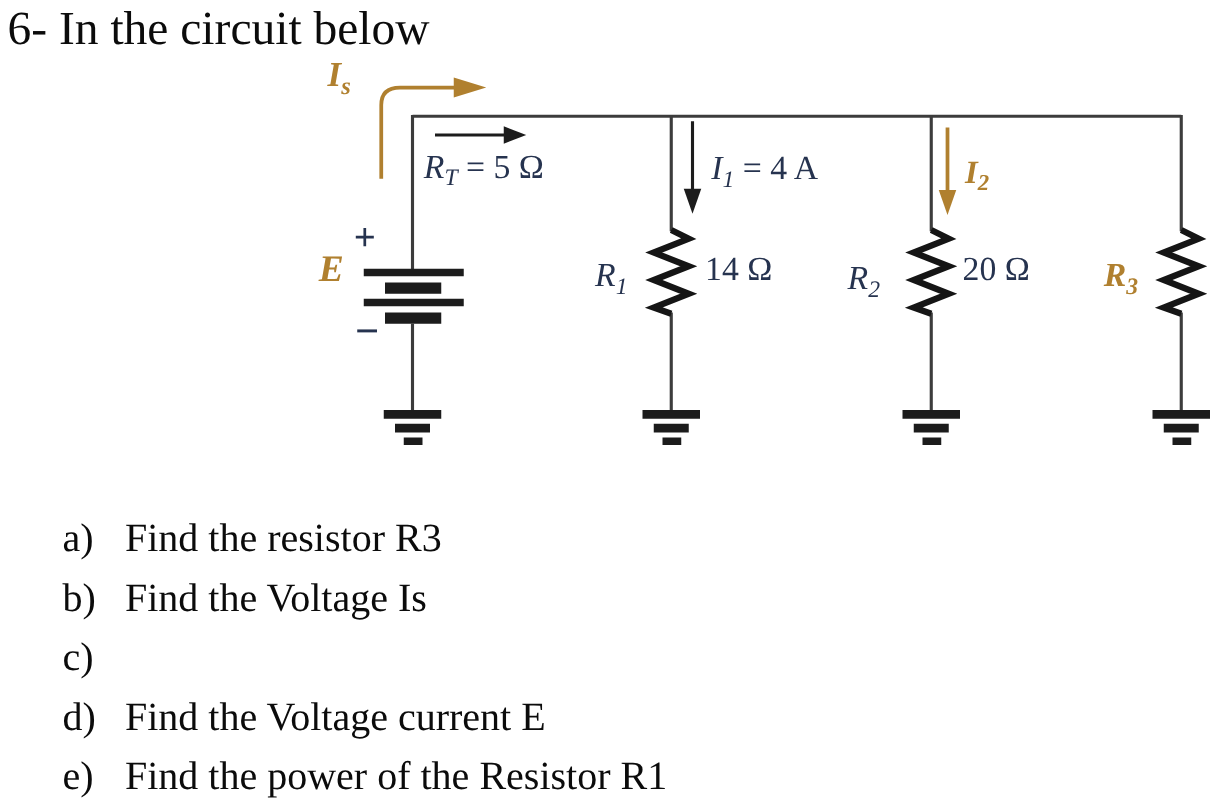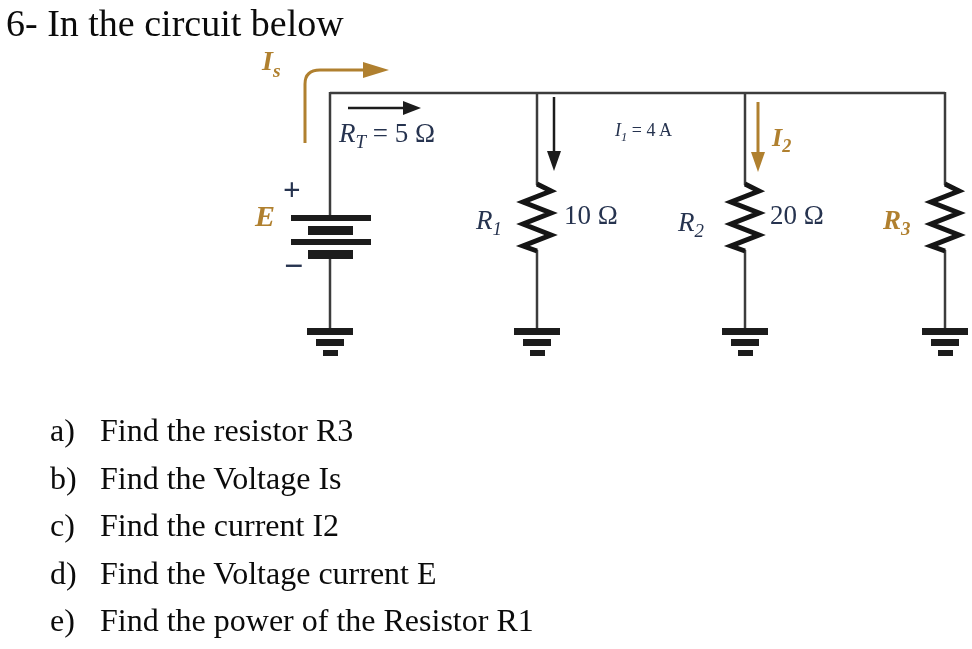--- a/index.html
+++ b/index.html
@@ -18,21 +18,21 @@
   svg.circuit{position:absolute;left:0;top:0;width:972px;height:649px;}
 
   .lbl{position:absolute;white-space:nowrap;line-height:1;}
   .lbl sub{font-size:70%;line-height:0;}
   .navy{color:#26334f;}
   .orange{color:#b0802f;}
   .ital{font-style:italic;}
 
   .lbl-is{left:262px;top:47px;font-size:28px;font-weight:700;font-style:italic;font-family:Liberation Serif, serif;}
   .lbl-rt{left:339px;top:120px;font-size:27px;}
-  .lbl-i1{left:569px;top:121px;font-size:18px;margin-left:46px;}
+  .lbl-i1{left:569px;top:121px;font-size:27px;}
   .lbl-i2{left:772px;top:125px;font-size:26px;font-weight:600;font-style:italic;}
   .lbl-r1{left:476px;top:207px;font-size:27px;}
   .lbl-10{left:564px;top:202px;font-size:27px;}
   .lbl-r2{left:678px;top:209px;font-size:27px;}
   .lbl-20{left:770px;top:202px;font-size:27px;text-align:right;}
   .lbl-r3{left:883px;top:207px;font-size:27px;font-weight:600;}
   .lbl-e{left:255px;top:201px;font-size:30px;font-weight:700;font-style:italic;}
   .lbl-plus{left:283px;top:174px;font-size:31px;font-weight:600;}
   .lbl-minus{left:284px;top:249px;font-size:34px;font-weight:600;}
 
@@ -121,39 +121,38 @@
 
   <div class="lbl lbl-i1 navy"><span class="ital">I</span><sub class="ital">1</sub><span> = 4 A</span></div>
 
   <div class="lbl lbl-i2 orange"><span>I</span><sub>2</sub></div>
 
   <div class="lbl lbl-e orange"><span>E</span></div>
   <div class="lbl lbl-plus navy"><span>+</span></div>
   <div class="lbl lbl-minus navy"><span>−</span></div>
 
   <div class="lbl lbl-r1 navy ital"><span>R</span><sub>1</sub></div>
-  <div class="lbl lbl-10 navy"><span>10 Ω</span></div>
+  <div class="lbl lbl-10 navy"><span>14 Ω</span></div>
 
   <div class="lbl lbl-r2 navy ital"><span>R</span><sub>2</sub></div>
   <div class="lbl lbl-20 navy"><span>20 Ω</span></div>
 
   <div class="lbl lbl-r3 orange ital"><span>R</span><sub>3</sub></div>
 
   <div class="questions">
     <div class="q-row">
         <span class="q-label">a)</span>
         <span class="q-text">Find the resistor R3</span>
       </div>
     <div class="q-row">
         <span class="q-label">b)</span>
         <span class="q-text">Find the Voltage Is</span>
       </div>
     <div class="q-row">
         <span class="q-label">c)</span>
-        <span class="q-text">Find the current I2</span>
       </div>
     <div class="q-row">
         <span class="q-label">d)</span>
         <span class="q-text">Find the Voltage current E</span>
       </div>
     <div class="q-row">
         <span class="q-label">e)</span>
         <span class="q-text">Find the power of the Resistor R1</span>
       </div>
   </div>

